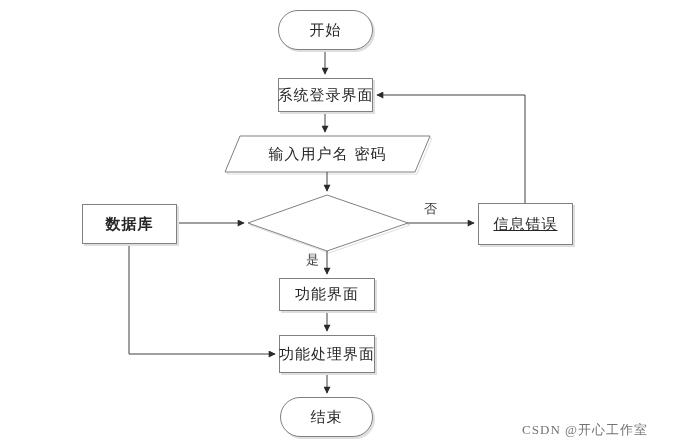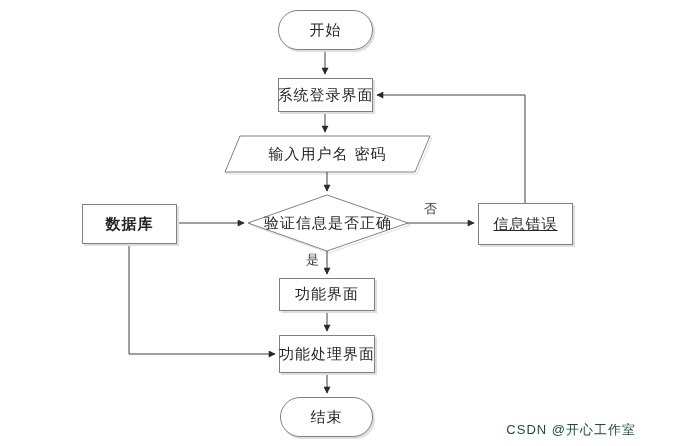--- a/index.html
+++ b/index.html
@@ -30,23 +30,23 @@
     box-sizing:border-box;
     display:flex;align-items:center;justify-content:center;
     color:#262626;font-size:15px;letter-spacing:1px;white-space:nowrap;
   }
   .edge-label{
     position:absolute;
     color:#3a3a3a;font-size:13px;line-height:1;
   }
   .watermark{
     position:absolute;
-    right:16px;top:421px;
-    color:#14532d;font-size:13px;
-    font-family:Liberation Sans, sans-serif;
+    right:4px;top:421px;
+    color:#737373;font-size:13px;
+    font-family:Liberation Serif, serif;
     letter-spacing:1px;
   }
 </style>
 </head>
 <body>
 
 <div class="canvas">
 
   <svg class="edge-layer" width="690" height="446" viewBox="0 0 690 446">
     <defs>
@@ -72,21 +72,20 @@
     <polyline points="129,244 129,354 275,354" fill="none" stroke="#404040" marker-end="url(#arrow)"></polyline>
     <line x1="327" y1="373" x2="327" y2="393" stroke="#404040" marker-end="url(#arrow)"></line>
   </svg>
 
   <div class="node terminator" style="left:278px;top:10px;width:95px;height:40px;">开始</div>
 
   <div class="node" style="left:278px;top:78px;width:95px;height:34px;text-align:center;">系统登录界面</div>
 
   <div class="shape-text" style="left:240px;top:140px;width:175px;height:28px;">输入用户名 密码</div>
 
-  <div class="shape-text" style="left:252px;top:209px;width:152px;height:28px;">验证信息是否正确</div>
 
   <div class="node" style="left:82px;top:204px;width:95px;height:40px;font-weight:bold;">数据库</div>
 
   <div class="node" style="left:478px;top:203px;width:95px;height:42px;text-decoration:underline;">信息错误</div>
 
   <div class="node" style="left:279px;top:335px;width:96px;height:38px;">功能处理界面</div>
 
   <div class="node" style="left:279px;top:278px;width:96px;height:33px;">功能界面</div>
 
   <div class="node terminator" style="left:280px;top:397px;width:93px;height:40px;">结束</div>

